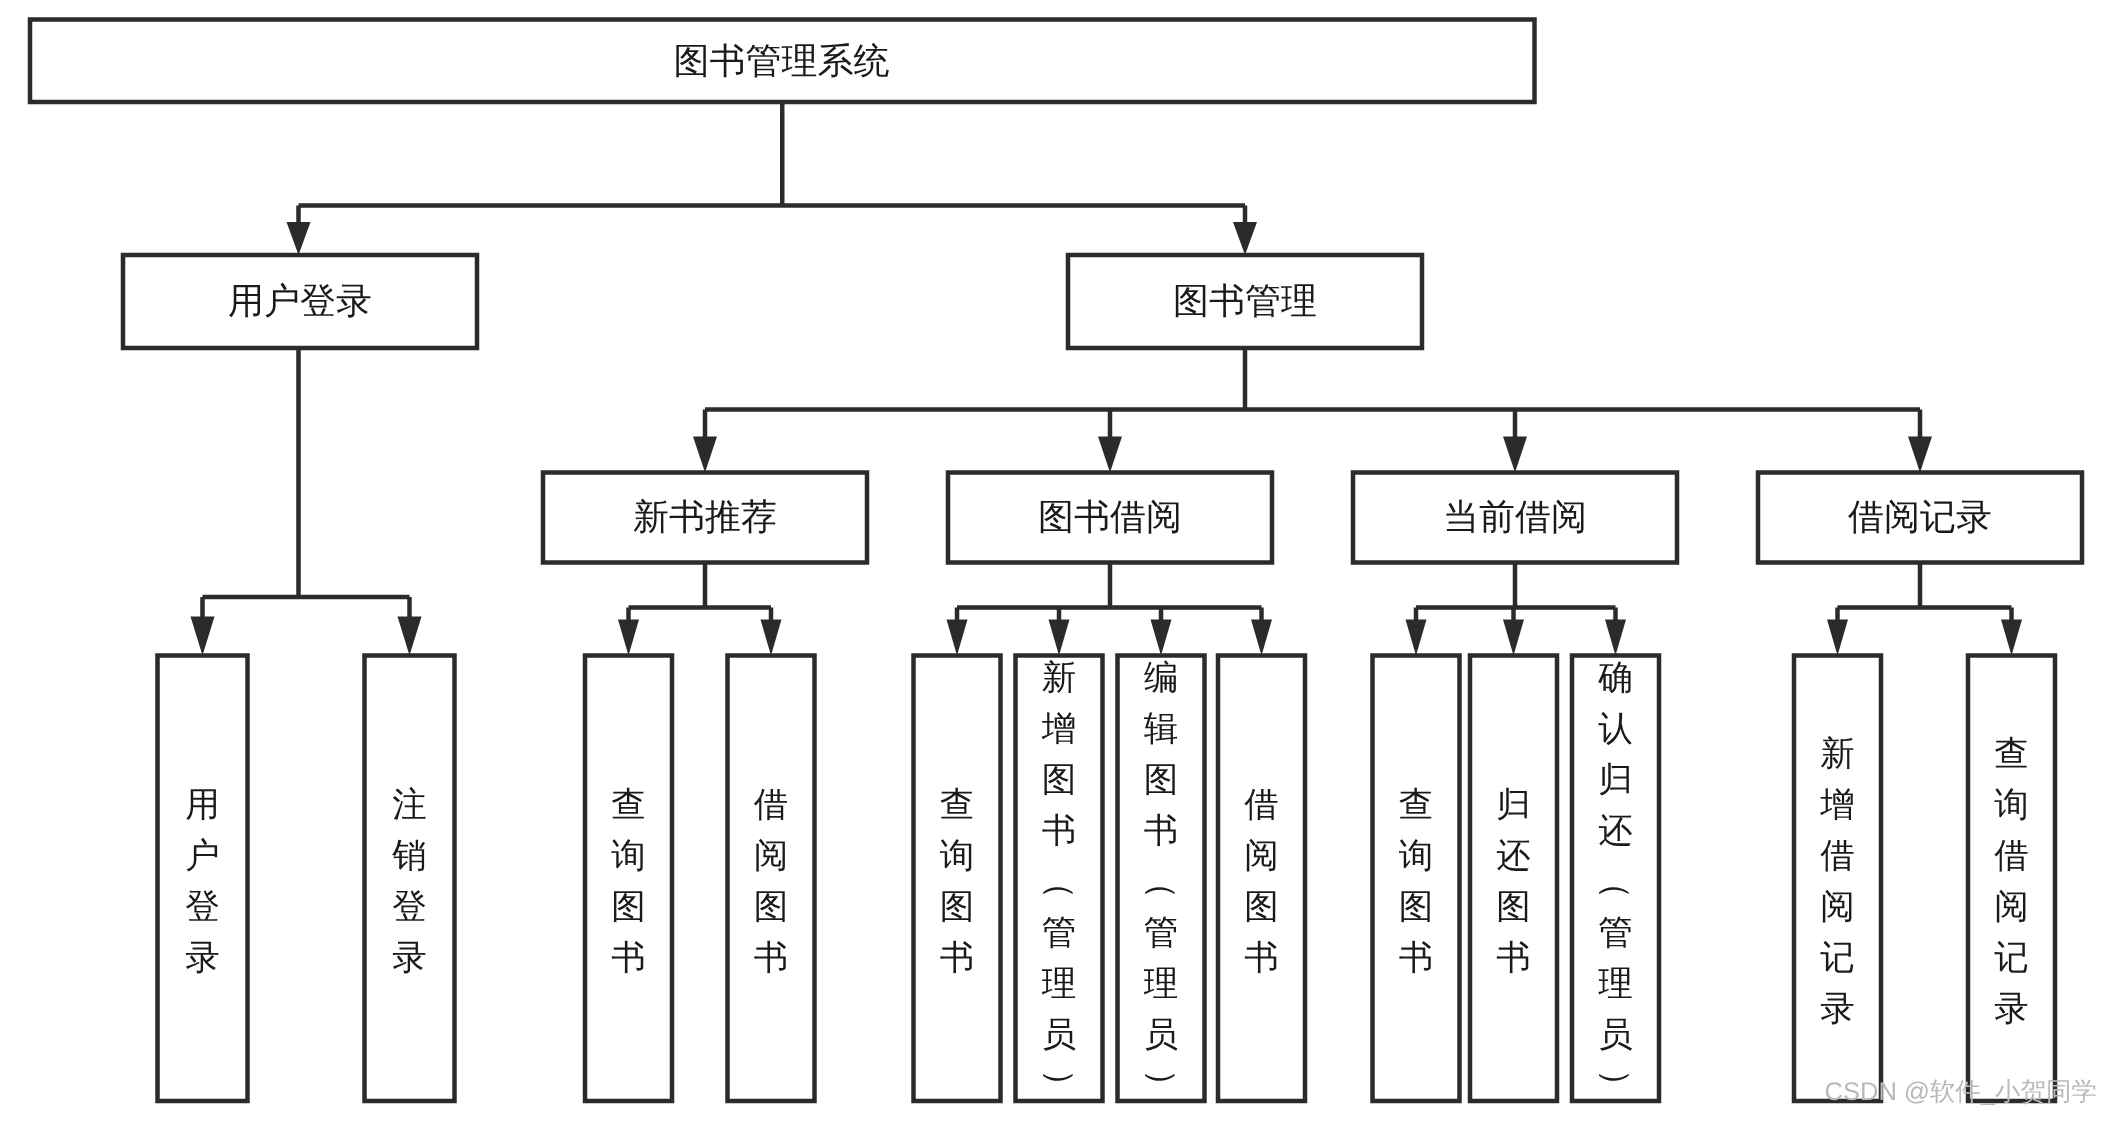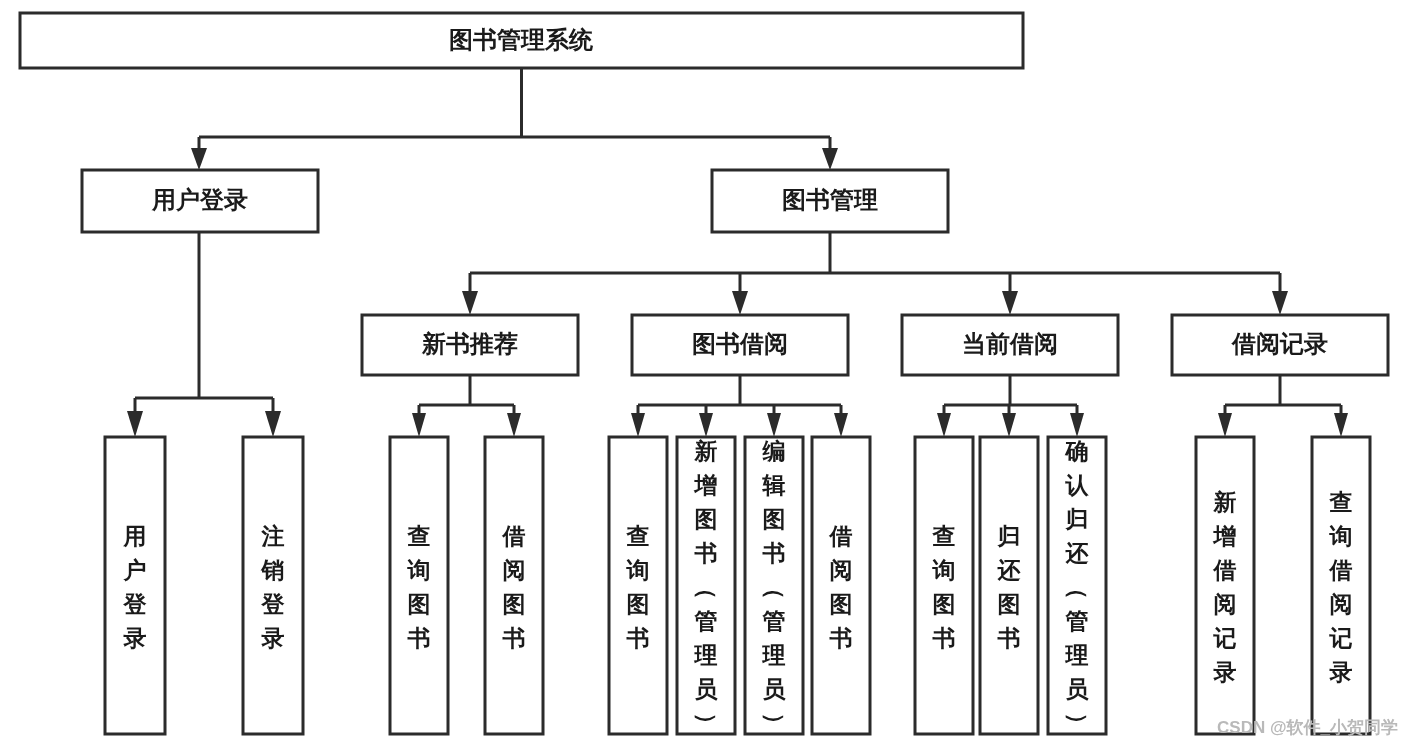--- a/index.html
+++ b/index.html
@@ -12,21 +12,20 @@
     height: 747px;
     font-family: "Liberation Sans", "DejaVu Sans", sans-serif;
     overflow: hidden;
     position: relative;
   }
   #diagram-root {
     position: relative;
     width: 1405px;
     height: 747px;
     background: #ffffff;
-    font-weight: bold;
   }
   svg#flowchart {
     display: block;
     width: 1405px;
     height: 747px;
   }
   .node-rect {
     fill: #ffffff;
     stroke: #2b2b2b;
     stroke-width: 3;

